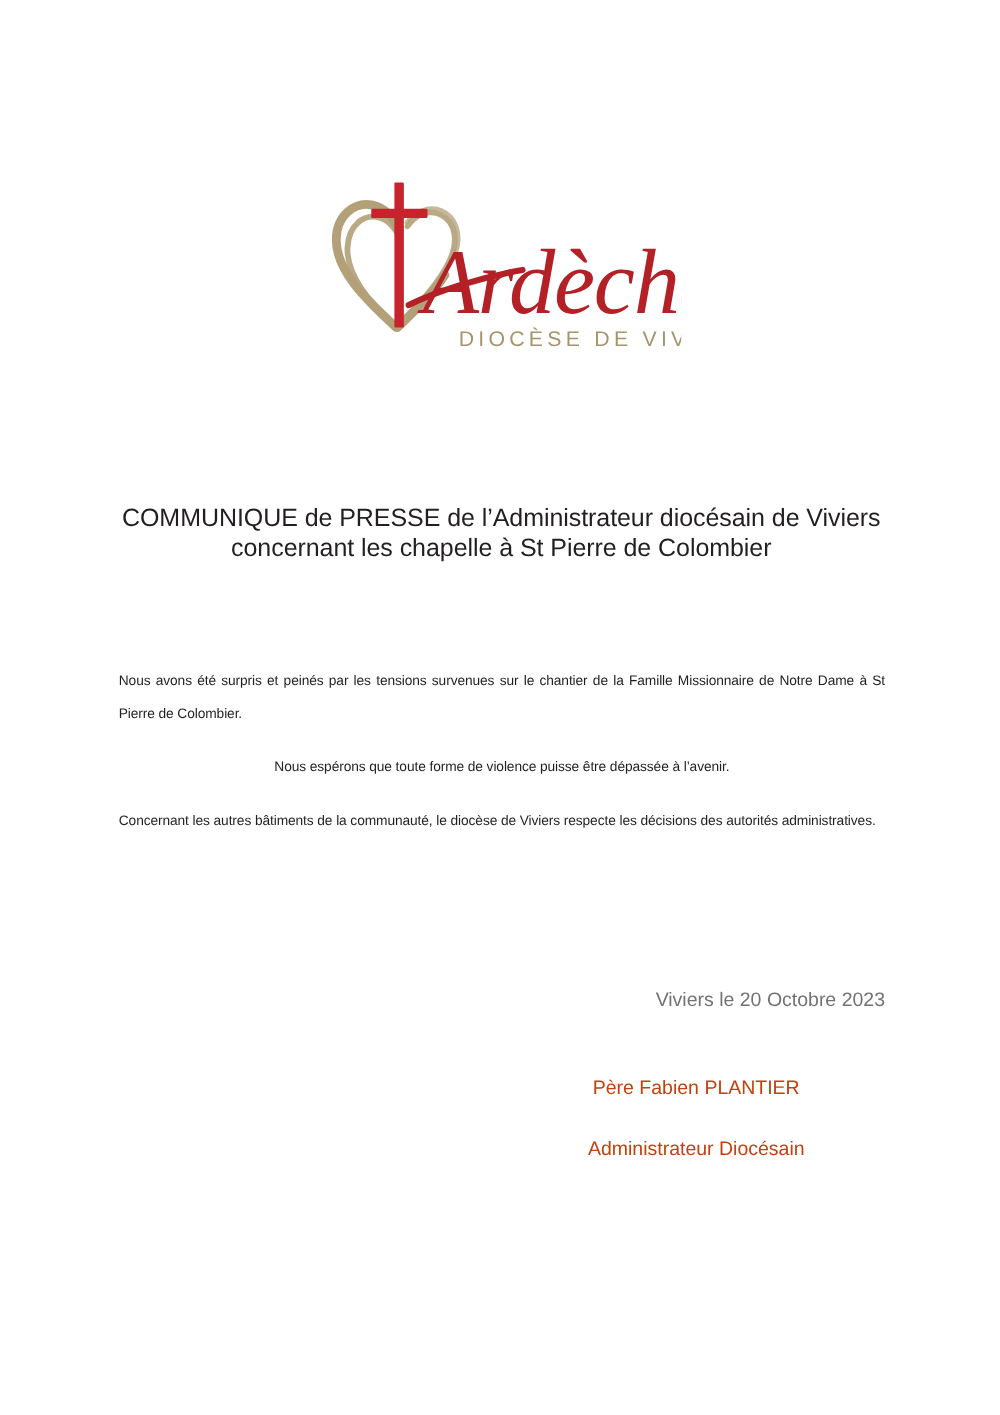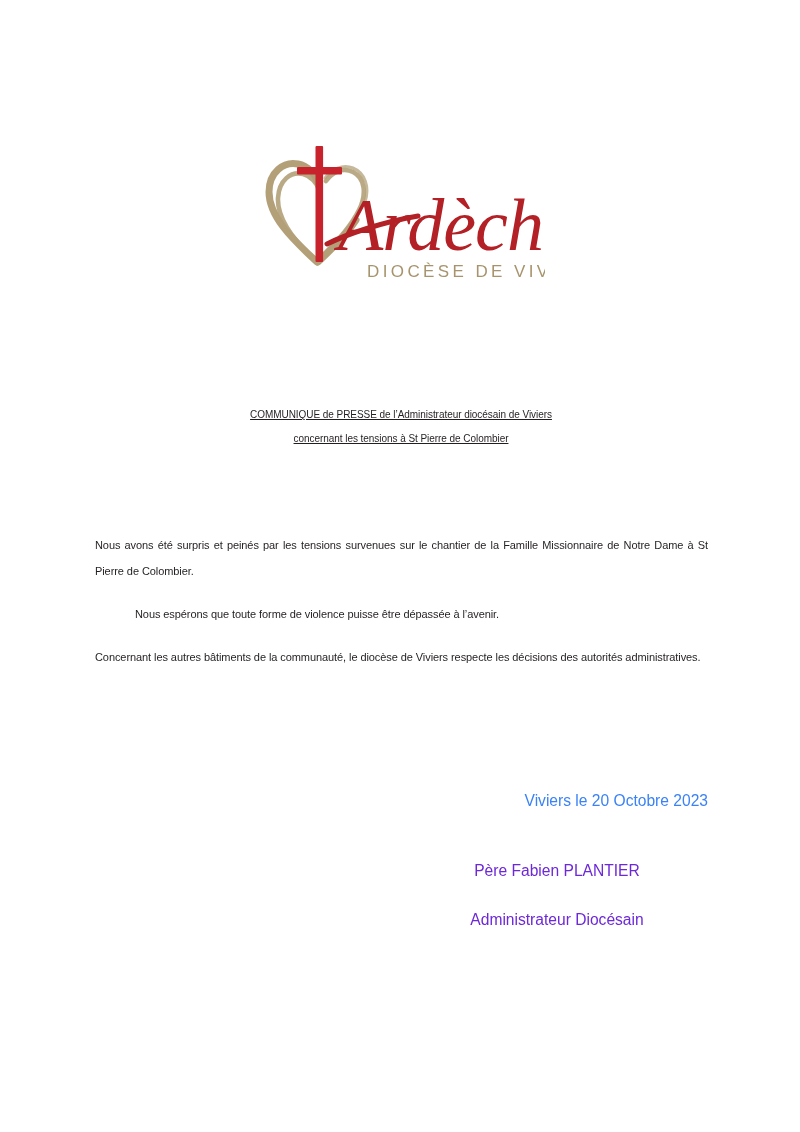--- a/index.html
+++ b/index.html
@@ -44,74 +44,73 @@
   
   .title-block {
     position: absolute;
     left: 95px;
     top: 403px;
     width: 612px;
     text-align: center;
   }
   .title-line {
     font-family: "Liberation Sans", sans-serif;
-    font-size: 10px;
+    font-size: 20px;
     line-height: 24px;
     color: #231f20;
     letter-spacing: -0.05px;
     white-space: nowrap;
-    text-decoration: underline;
   }
 
   
   .body-block {
     position: absolute;
     left: 95px;
     top: 532px;
     width: 613px;
   }
   .para {
     font-family: "Liberation Sans", sans-serif;
     font-size: 11px;
     line-height: 26px;
     color: #231f20;
     text-align: justify;
     margin: 0 0 17px 0;
     letter-spacing: -0.08px;
   }
   .para:last-child { margin-bottom: 4px; }
   
-  .para.single { text-align: left; margin-left: 40px; }
+  .para.single { text-align: center; }
 
   
   .date-block {
     position: absolute;
     left: 95px;
     top: 788px;
     width: 613px;
     text-align: right;
   }
   .date-line {
     font-size: 15.6px;
     line-height: 26px;
-    color: #3b82f6;
+    color: #737373;
   }
 
   
   .sign-block {
     position: absolute;
     left: 404px;
     top: 858px;
     width: 306px;
     text-align: center;
   }
   .sign-line {
     font-size: 15.6px;
     line-height: 26px;
-    color: #6d28d9;
+    color: #c2410c;
   }
   .sign-line.role { margin-top: 23px; }
 </style>
 </head>
 <body>
 
 <div class="page">
 
   <div class="logo-block">
     <svg class="logo-svg" viewBox="0 0 290 148" xmlns="http://www.w3.org/2000/svg">
@@ -132,21 +131,21 @@
       <text x="83" y="112" font-family="'Liberation Serif', serif" font-size="74" font-style="italic" font-weight="400" fill="#b32025" letter-spacing="-1">Ardèche</text>
 
       <path d="M72 106 C 92 96, 128 84, 163 78" fill="none" stroke="#b32025" stroke-width="5" stroke-linecap="round"></path>
 
       <text x="112" y="139" font-family="'Liberation Sans', sans-serif" font-size="17" font-weight="400" fill="#a8946c" letter-spacing="3.4">DIOCÈSE DE VIVIERS</text>
     </svg>
   </div>
 
   <div class="title-block">
     <div class="title-line">COMMUNIQUE de PRESSE de l’Administrateur diocésain de Viviers</div>
-    <div class="title-line">concernant les tensions à St Pierre de Colombier</div>
+    <div class="title-line">concernant les chapelle à St Pierre de Colombier</div>
   </div>
 
   <div class="body-block">
     <p class="para">Nous avons été surpris et peinés par les tensions survenues sur le chantier de la Famille Missionnaire de Notre Dame à St Pierre de Colombier.</p>
     <p class="para single">Nous espérons que toute forme de violence puisse être dépassée à l’avenir.</p>
     <p class="para">Concernant les autres bâtiments de la communauté, le diocèse de Viviers respecte les décisions des autorités administratives.</p>
   </div>
 
   <div class="date-block">
     <div class="date-line">Viviers le 20 Octobre 2023</div>

